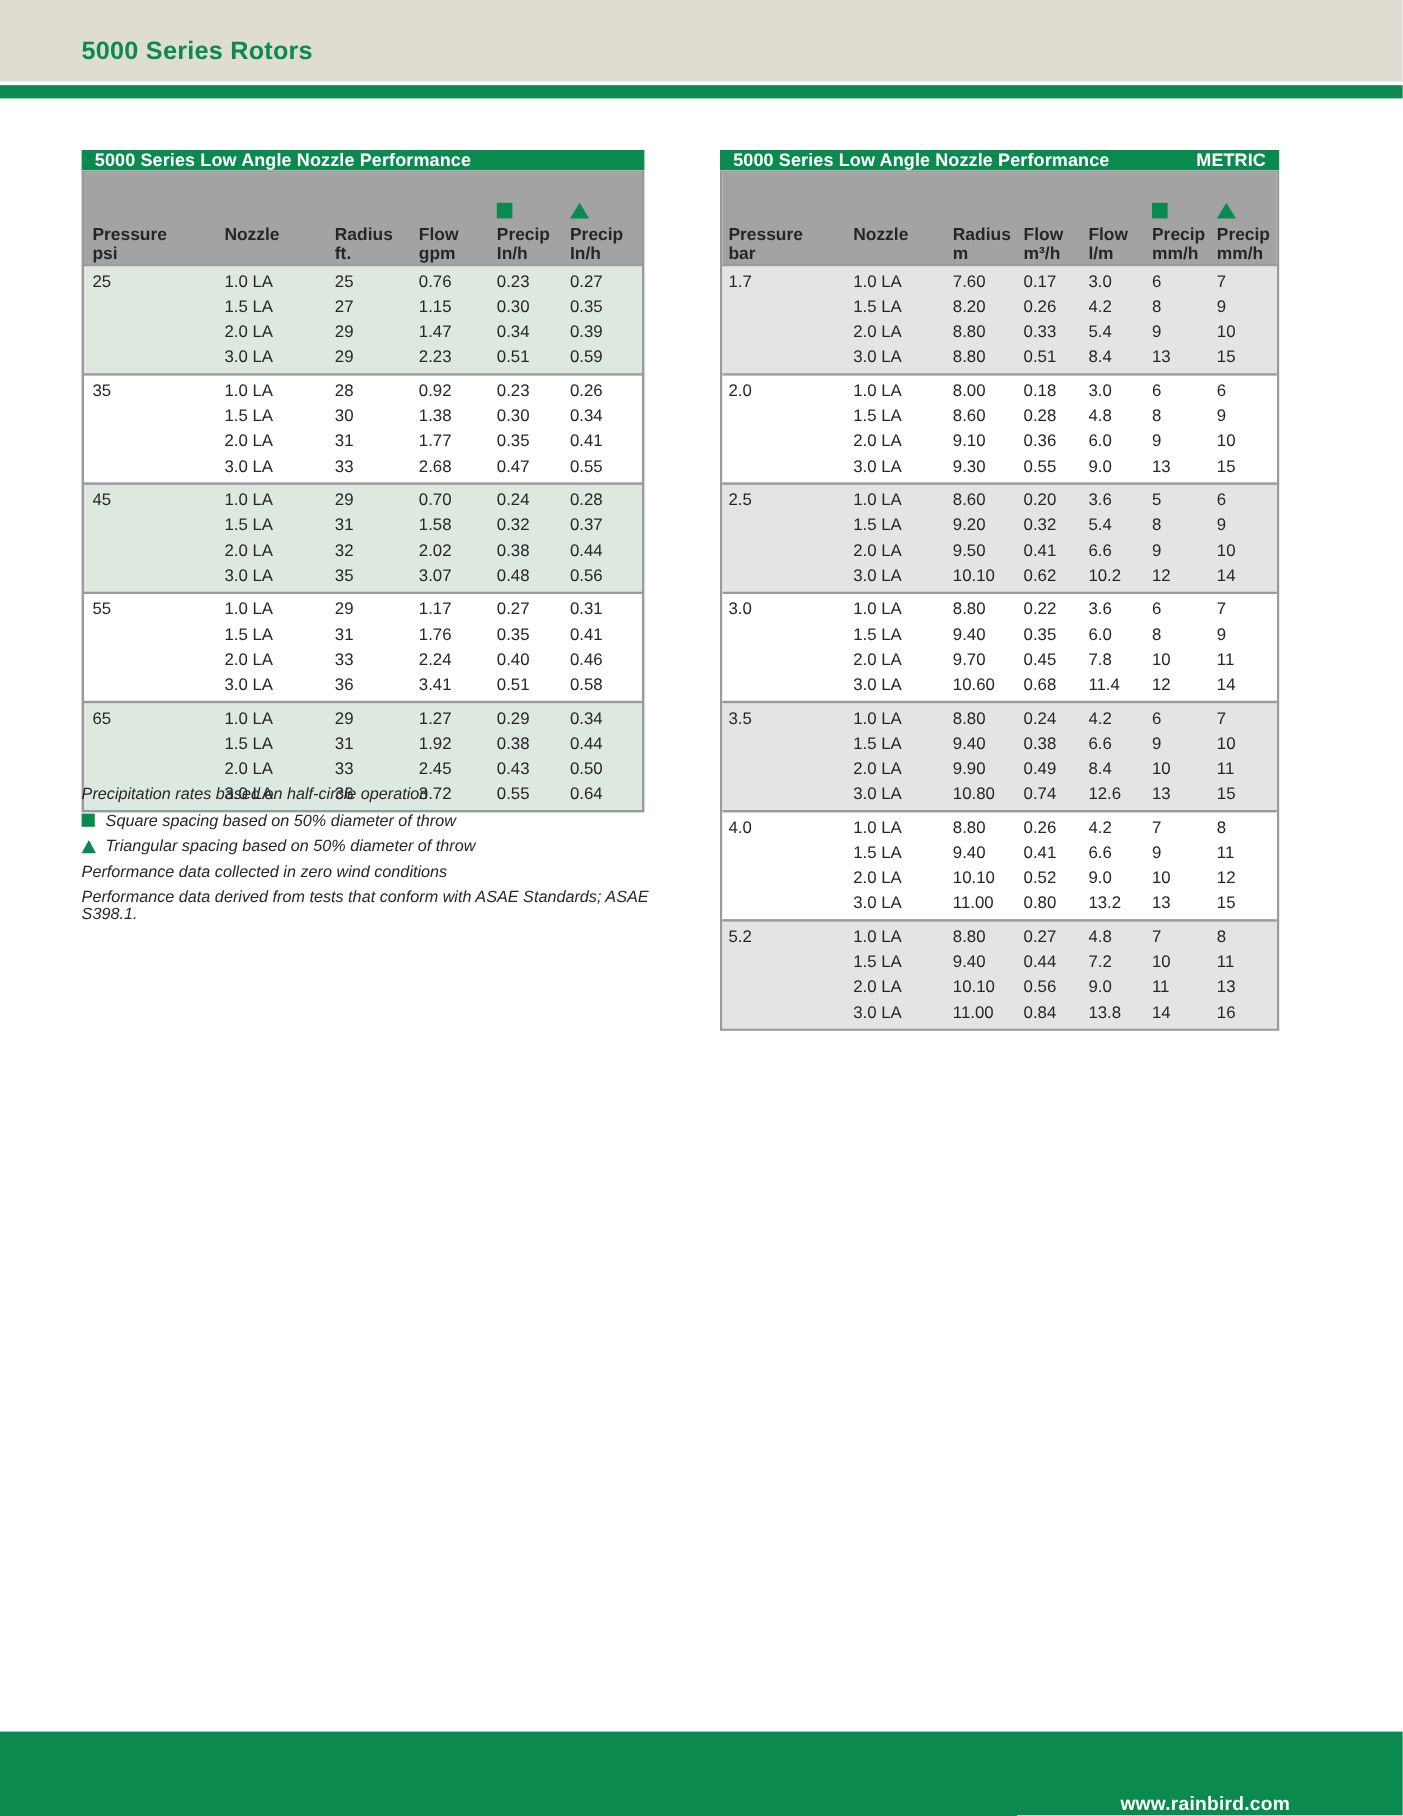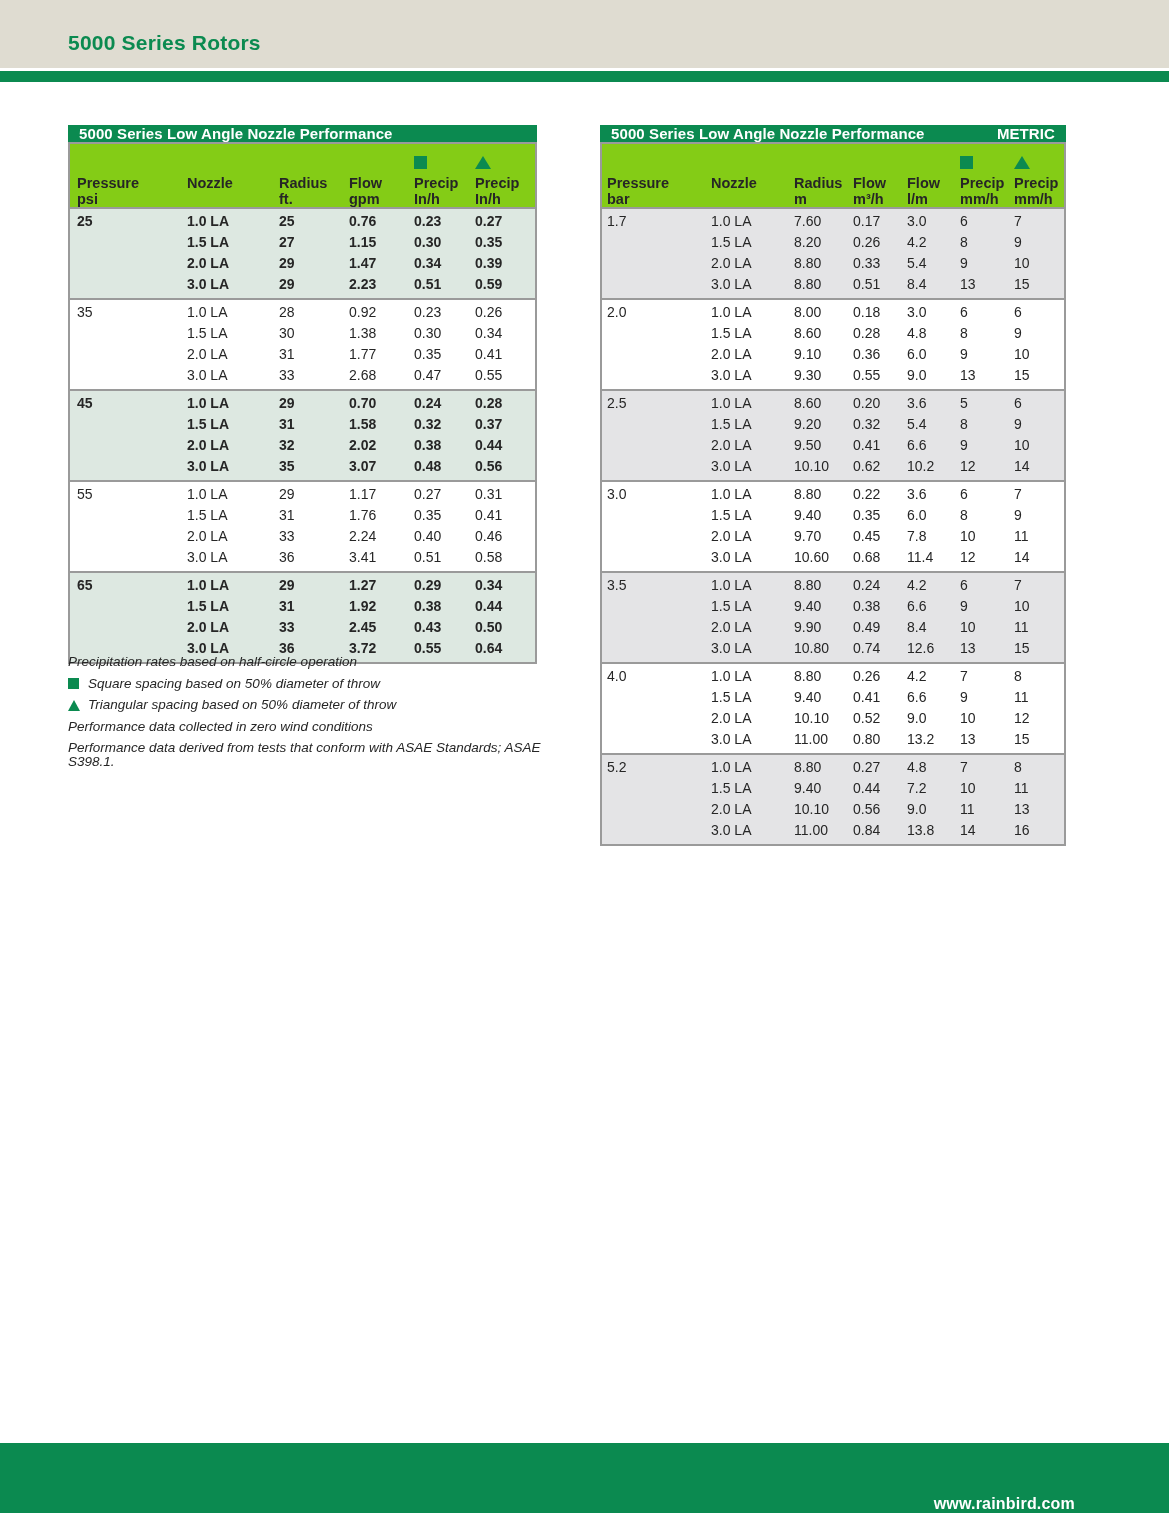--- a/index.html
+++ b/index.html
@@ -27,34 +27,34 @@
   
   .tbl{position:absolute;top:125px;}
   .tbl.t0{left:68px;width:469px;}
   .tbl.t1{left:600px;width:466px;}
   .tbl-title{
     height:17px;background:var(--green);color:#ffffff;
     display:flex;align-items:center;justify-content:space-between;
     padding:0 11px;font-weight:bold;font-size:15px;letter-spacing:.1px;
   }
   .tbl-box{border:2px solid var(--border);background:#ffffff;}
-  .tbl-head{display:grid;background:#84cc16;border-bottom:2px solid var(--border);
-    height:65px;padding-bottom:0;}
+  .tbl-head{display:grid;background:#a3a3a3;border-bottom:2px solid var(--border);
+    height:78px;padding-bottom:0;}
   .t0 .tbl-head,.t0 .tbl-row{grid-template-columns:117px 92px 70px 65px 61px 60px;}
   .t1 .tbl-head,.t1 .tbl-row{grid-template-columns:109px 83px 59px 54px 53px 54px 50px;}
   .tbl-hcell{display:flex;flex-direction:column;justify-content:flex-end;align-items:flex-start;}
   .t0 .tbl-hcell:first-child,.t0 .tbl-row > div:first-child{padding-left:7px;}
   .t1 .tbl-hcell:first-child,.t1 .tbl-row > div:first-child{padding-left:5px;}
   .hname,.hunit{font-weight:bold;font-size:14.5px;line-height:16px;}
   .icon-square{width:13px;height:13px;background:var(--green);display:inline-block;margin-bottom:6px;}
   .icon-triangle{width:0;height:0;display:inline-block;margin-bottom:6px;
     border-left:8px solid transparent;border-right:8px solid transparent;
     border-bottom:13px solid var(--green);}
   .tbl-group{background:#ffffff;}
-  .tbl-group.shaded-imp{background:var(--shade-imp);font-weight:bold;}
+  .tbl-group.shaded-imp{background:var(--shade-imp);}
   .tbl-group.shaded-met{background:var(--shade-met);}
   .tbl-group + .tbl-group{border-top:2px solid var(--border);}
   .tbl-group{padding:2px 0 3px 0;}
   .tbl-row{display:grid;}
   .tbl-row > div{font-size:14px;line-height:21px;white-space:nowrap;}
 
   
   .notes{position:absolute;left:68px;top:655px;width:520px;}
   .note-line{display:flex;align-items:center;margin-bottom:7.5px;
     font-style:italic;font-size:13.5px;line-height:14px;}

